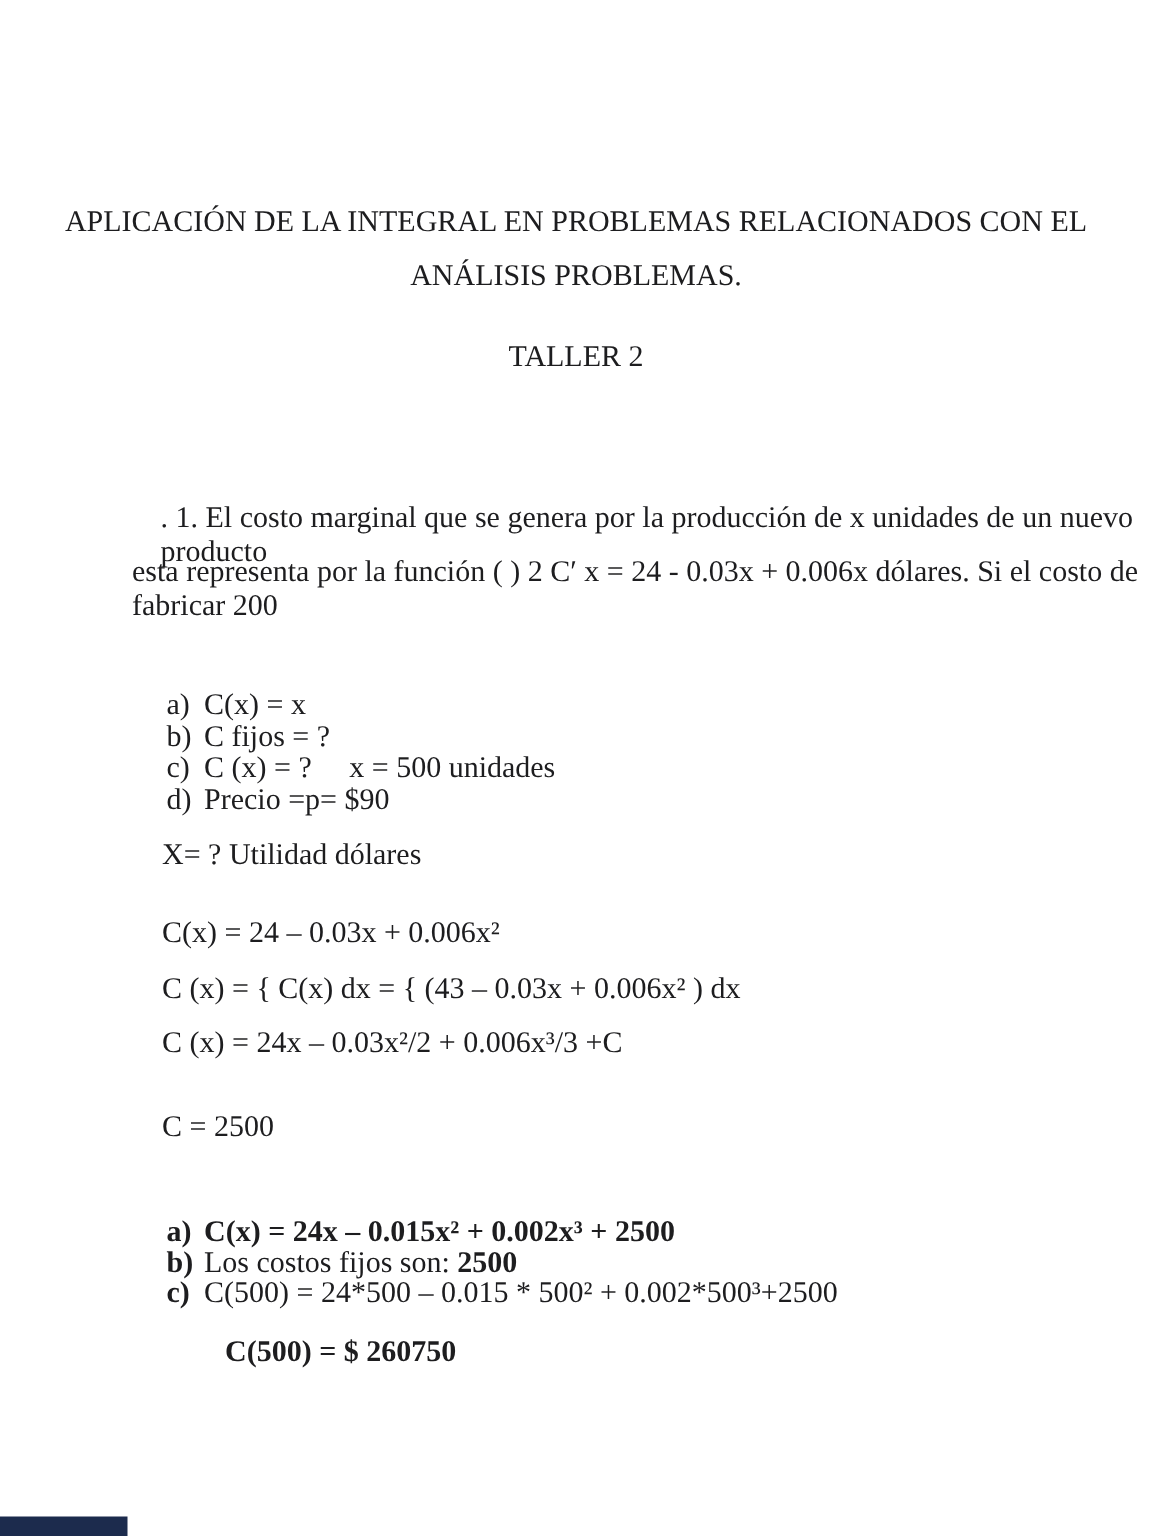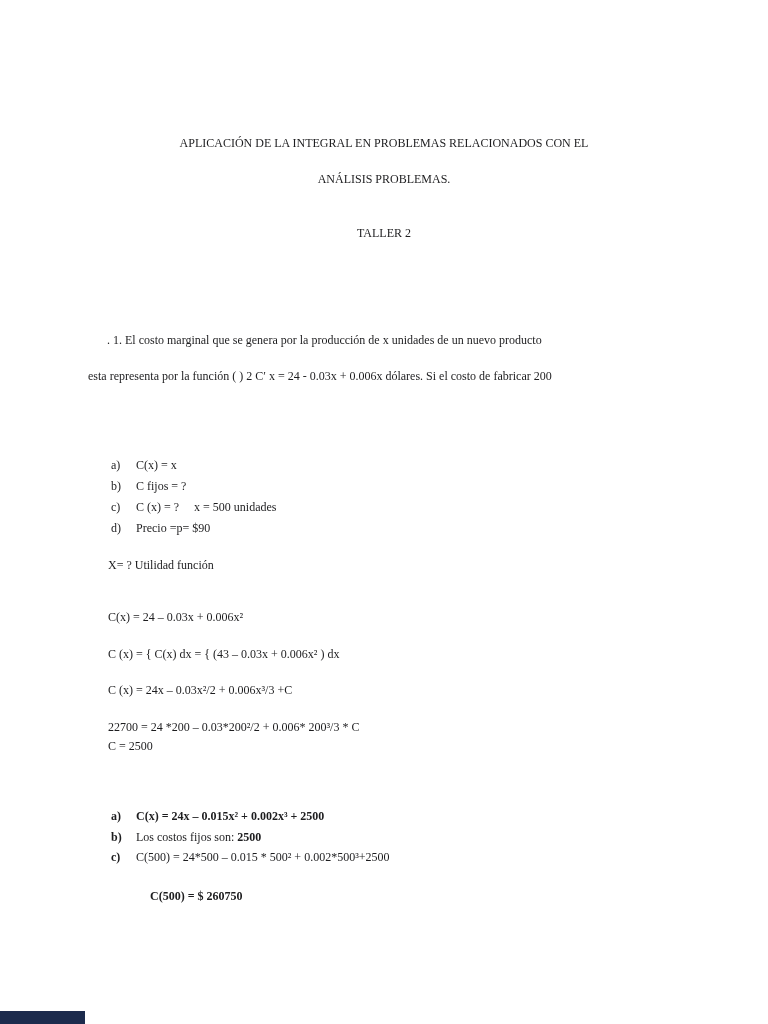--- a/index.html
+++ b/index.html
@@ -1,20 +1,20 @@
 <!DOCTYPE html>
 <html><head>
 <meta charset="utf-8">
 <style>
   * { margin:0; padding:0; box-sizing:border-box; }
   html,body { width:768px; height:1024px; background:#ffffff; }
   .page {
     position:relative; width:768px; height:1024px; background:#ffffff;
     font-family:"Liberation Serif","DejaVu Serif",serif;
-    font-size:12px; color:#1d1d1f; overflow:hidden;
+    font-size:20px; color:#1d1d1f; overflow:hidden;
   }
   .abs { position:absolute; line-height:1.15; white-space:pre-wrap; }
   .center { left:0; width:768px; text-align:center; }
   .row { position:absolute; left:111px; display:flex; line-height:1.15; }
   .marker { display:inline-block; width:25px; flex:0 0 25px; }
   .bold { font-weight:bold; }
   .footer-bar {
     position:absolute; left:0; bottom:0; width:85px; height:13px;
     background:#1c2b4d;
   }
@@ -41,26 +41,25 @@
   </div>
   <div class="row" style="top:501px">
     <span class="marker">c)</span>
     <span style="white-space:pre-wrap">C (x) = ?     x = 500 unidades</span>
   </div>
   <div class="row" style="top:522px">
     <span class="marker">d)</span>
     <span style="white-space:pre-wrap">Precio =p= $90</span>
   </div>
 
-  <div class="abs" style="top:559px; left:108px">X= ? Utilidad función</div>
+  <div class="abs" style="top:559px; left:108px">X= ? Utilidad dólares</div>
 
   <div class="abs" style="top:611px; left:108px">C(x) = 24 – 0.03x + 0.006x²</div>
   <div class="abs" style="top:648px; left:108px">C (x) = { C(x) dx = { (43 – 0.03x + 0.006x² ) dx</div>
   <div class="abs" style="top:684px; left:108px">C (x) = 24x – 0.03x²/2 + 0.006x³/3 +C</div>
-  <div class="abs" style="top:721px; left:108px">22700 = 24 *200 – 0.03*200²/2 + 0.006* 200³/3 * C</div>
   <div class="abs" style="top:740px; left:108px">C = 2500</div>
 
   <div class="row" style="top:810px">
     <span class="marker bold">a)</span>
     <span class="bold" style="white-space:pre-wrap">C(x) = 24x – 0.015x² + 0.002x³ + 2500</span>
   </div>
   <div class="row" style="top:831px">
     <span class="marker bold">b)</span>
     <span style="white-space:pre-wrap"><span>Los costos fijos son: </span><span class="bold">2500</span></span>
   </div>

